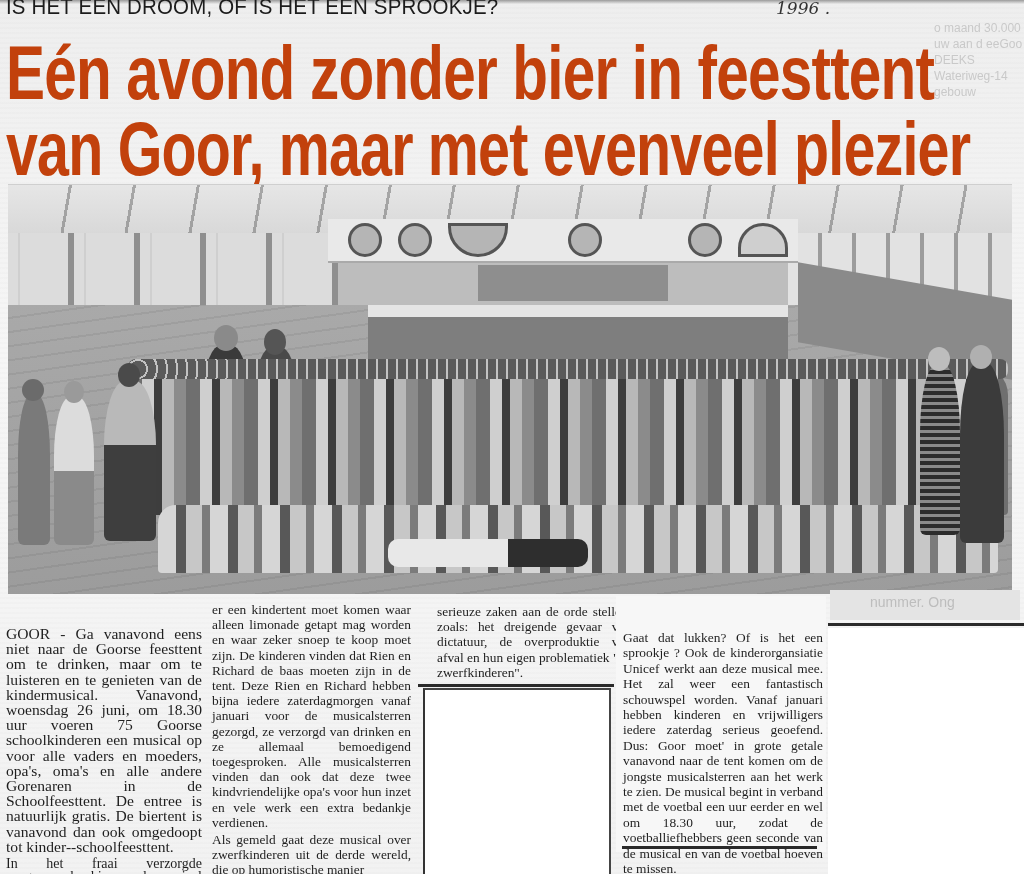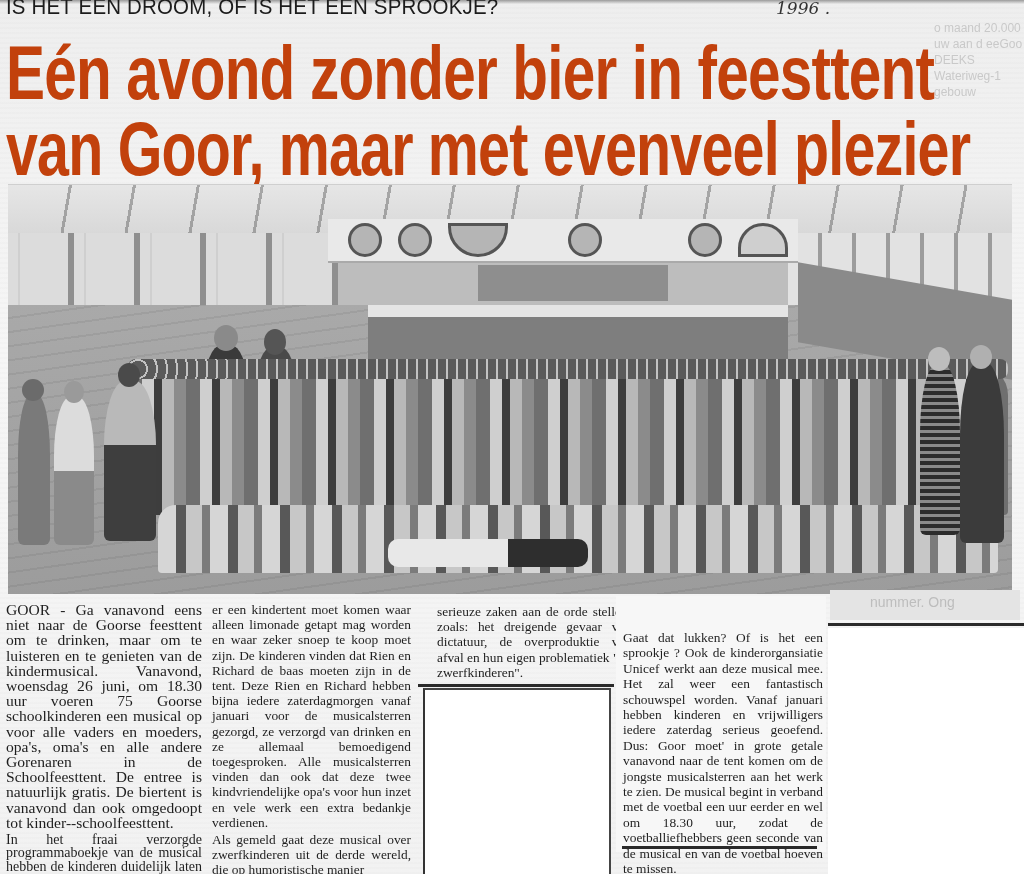--- a/index.html
+++ b/index.html
@@ -120,21 +120,21 @@
     .column {
       position: absolute;
       font-size: 15.4px;
       line-height: 14.1px;
       text-align: justify;
       color: #1e1e1e;
     }
     .column p { margin: 0; }
     .column p + p { margin-top: 2px; }
     .col1 { left: 6px; top: 602px; width: 196px; font-size: 15.6px; line-height: 15.2px; }
-    .col1 .lead { font-size: 15.6px; }
+    .col1 .lead { font-size: 15.6px; margin-top: 24px; }
     .col1 .rest { font-size: 14px; line-height: 13.4px; margin-top: 3px; }
     .col2 { left: 212px; top: 602px; width: 199px; font-size: 13.4px; line-height: 15.2px; }
     .col3 { left: 437px; top: 604px; width: 194px; font-size: 13.4px; line-height: 15.2px; }
     .col4 { left: 623px; top: 606px; width: 200px; font-size: 13.4px; line-height: 15.4px; margin-top: 24px; }
 
     .rule {
       position: absolute; height: 3px; background: #2a2a2a;
     }
     .rule-col3 { left: 418px; top: 684px; width: 196px; }
     .rule-col4 { left: 622px; top: 846px; width: 195px; }
@@ -163,21 +163,21 @@
   </style>
 </head>
 <body>
 
 <div class="paper"></div>
 <div class="top-shadow"></div>
 
 <div class="kicker">IS HET EEN DROOM, OF IS HET EEN SPROOKJE?</div>
 <div class="handwritten-date">1996 .</div>
 
-<div class="ghost-text">o maand 20.000 uw aan d eeGoo DEEKS Wateriweg-1 gebouw</div>
+<div class="ghost-text">o maand 30.000 uw aan d eeGoo DEEKS Wateriweg-14 gebouw</div>
 
 <h1 class="headline">
   <span class="line line1">Eén avond zonder bier in feesttent</span>
   <span class="line line2">van Goor, maar met evenveel plezier</span>
 </h1>
 
 <div class="photo">
 
   <div class="roof"></div>
   <div class="wall-left"></div>

